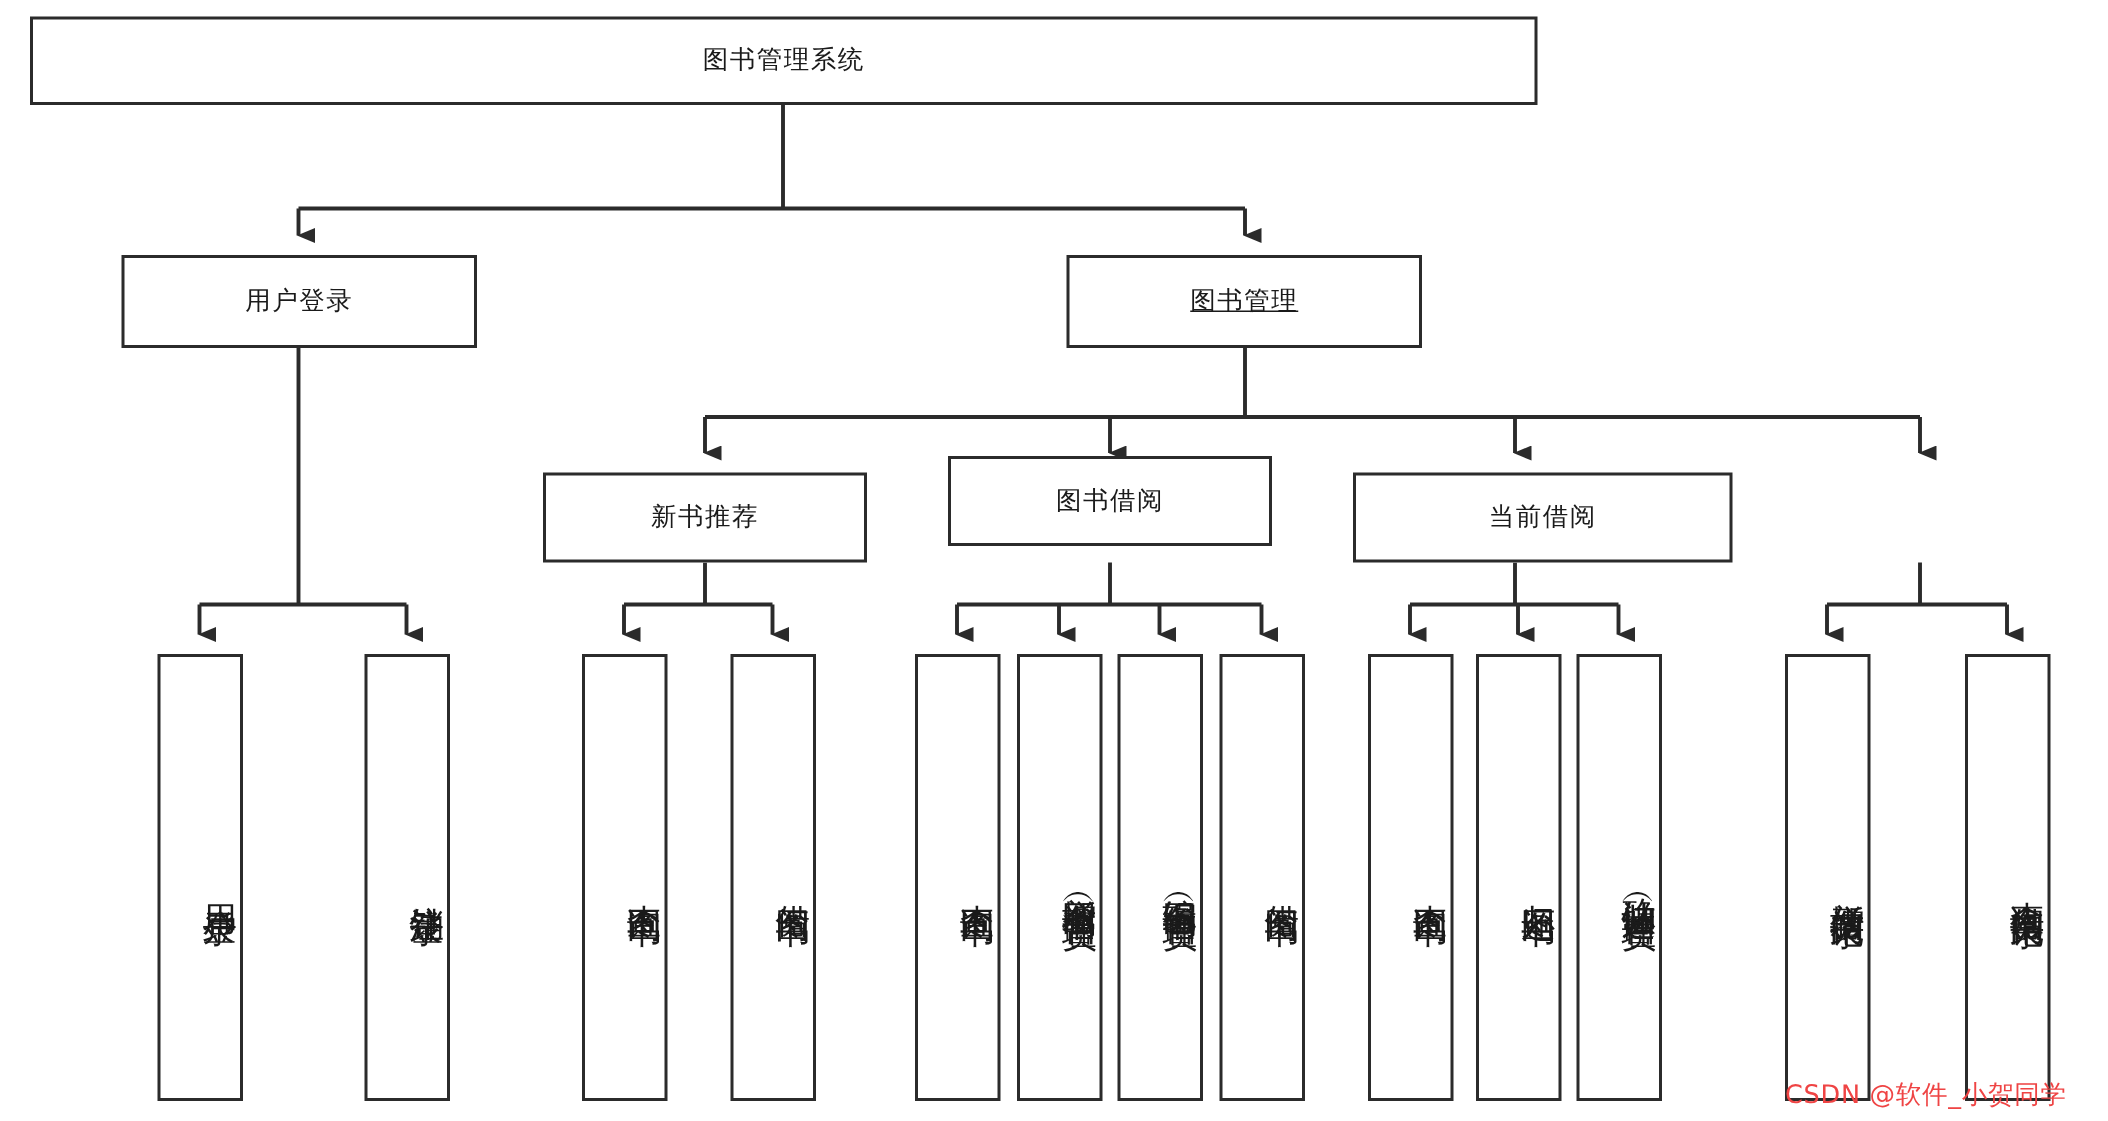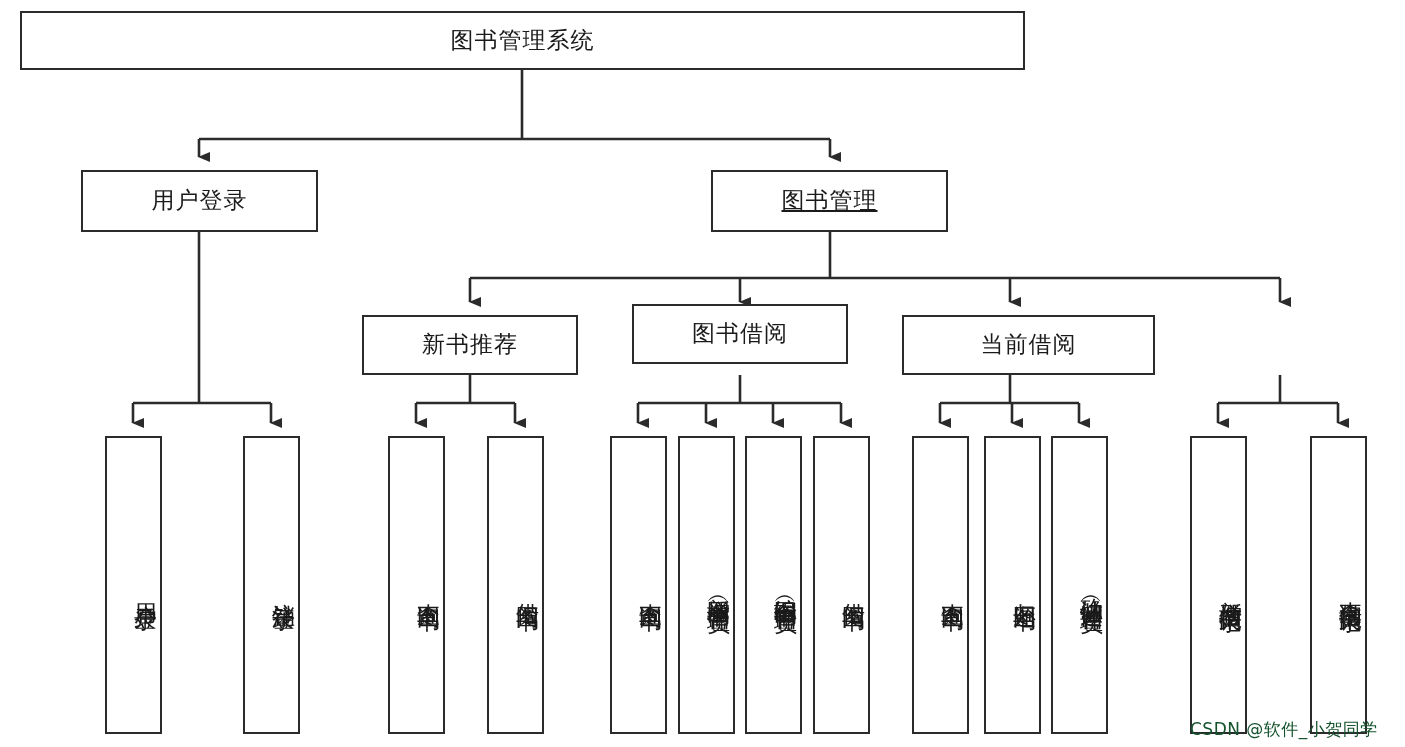--- a/index.html
+++ b/index.html
@@ -30,21 +30,21 @@
     position: absolute;
     box-sizing: border-box;
     background: #ffffff;
     border: 2px solid #2b2b2b;
     display: flex;
     align-items: center;
     justify-content: center;
     color: #1a1a1a;
   }
   .node.horiz {
-    font-size: 23px;
+    font-size: 17px;
     letter-spacing: 1px;
     line-height: 1.2;
     align-items: center;
   }
   .node.vert {
     writing-mode: vertical-rl;
     text-orientation: upright;
     font-size: 23px;
     line-height: 1.25;
     letter-spacing: 2px;
@@ -53,21 +53,21 @@
     justify-content: center;
   }
   .node.vert .vlabel {
     writing-mode: vertical-rl;
     text-orientation: upright;
     white-space: nowrap;
   }
   .watermark {
     position: absolute;
     font-size: 17px;
-    color: #14532d;
+    color: #ef4444;
     letter-spacing: 0.5px;
     white-space: nowrap;
     user-select: none;
   }
 </style>
 </head>
 <body>
 
 <div id="canvas">
 

